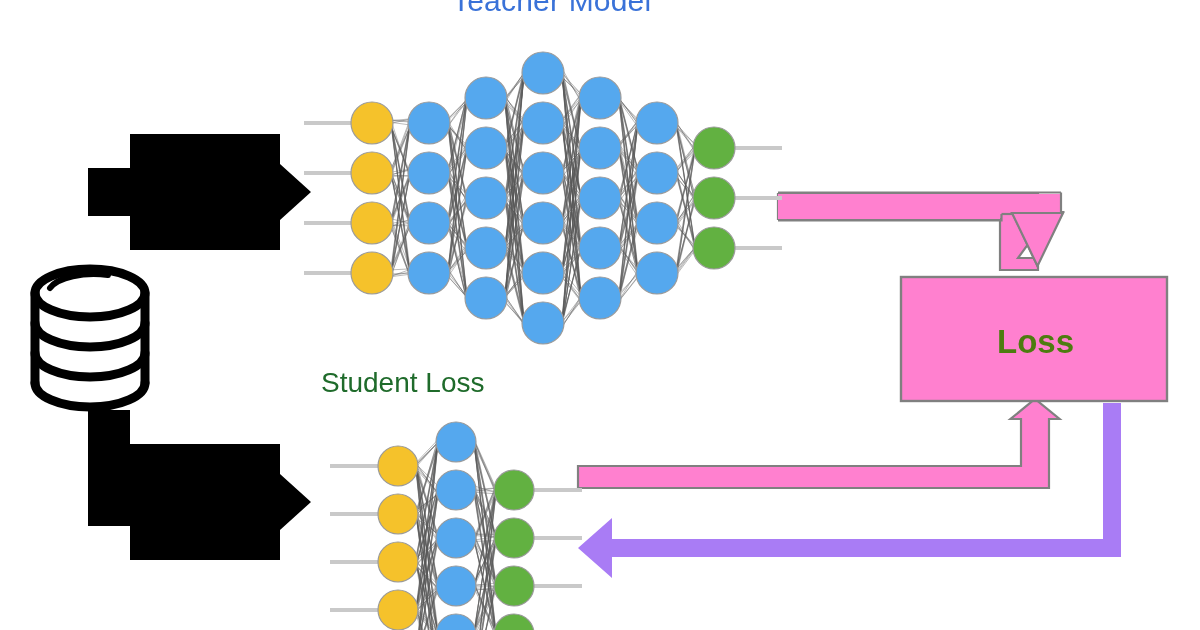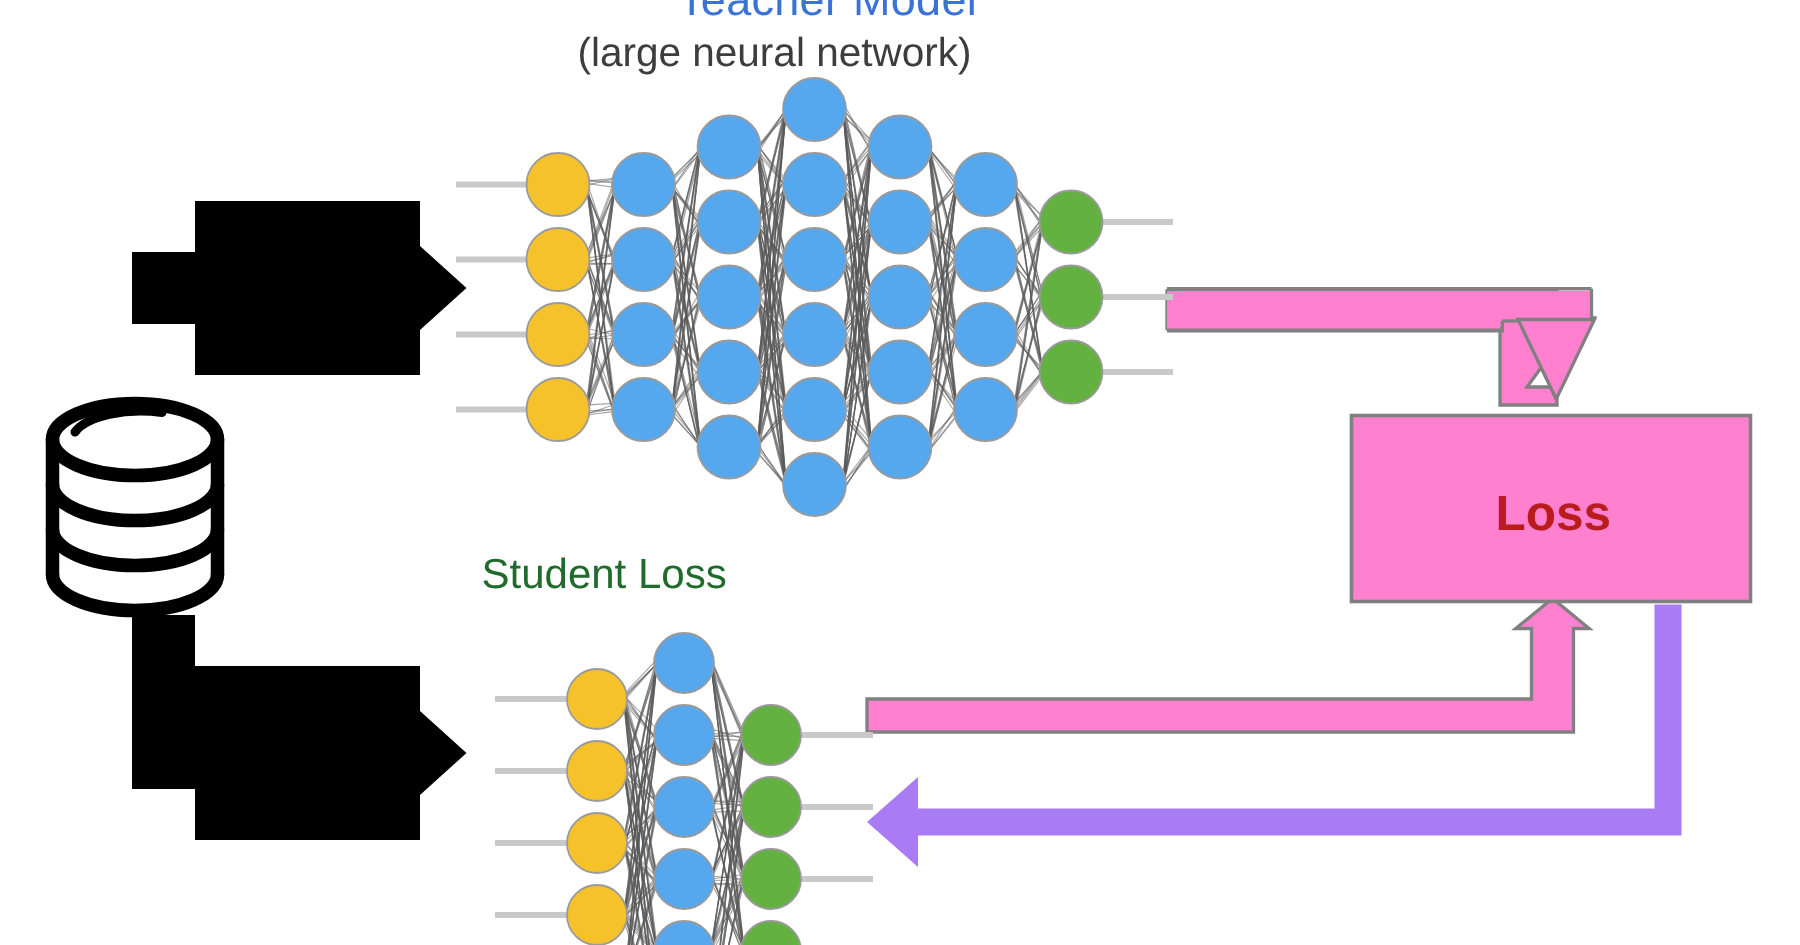--- a/index.html
+++ b/index.html
@@ -46,21 +46,21 @@
     left: 321px;
     top: 369px;
     font-size: 28px;
     color: #1f6b2b;
   }
   #loss-label {
     left: 997px;
     top: 325px;
     font-size: 33px;
     font-weight: bold;
-    color: #b91c1c;
+    color: #4d7c0f;
     text-align: right;
   }
 </style>
 </head>
 <body>
 
 <div id="canvas">
 
   <svg class="layer" viewBox="0 0 1200 630">
 
@@ -1102,19 +1102,18 @@
         <circle cx="514" cy="634" r="20" fill="#62b141" stroke="#9a9a9a" stroke-width="1.2"></circle>
       </g>
     </svg>
 
   <svg class="layer" viewBox="0 0 1200 630">
     <rect x="901" y="277" width="266" height="124" fill="#ff80cf" stroke="#808080" stroke-width="2.4"></rect>
   </svg>
 
   <div class="label" id="teacher-title">Teacher Model</div>
 
-  <div class="label" id="teacher-subtitle">(large neural network)</div>
 
   <div class="label" id="student-title">Student Loss</div>
 
   <div class="label" id="loss-label">Loss</div>
 
 </div>
 
 </body></html>

